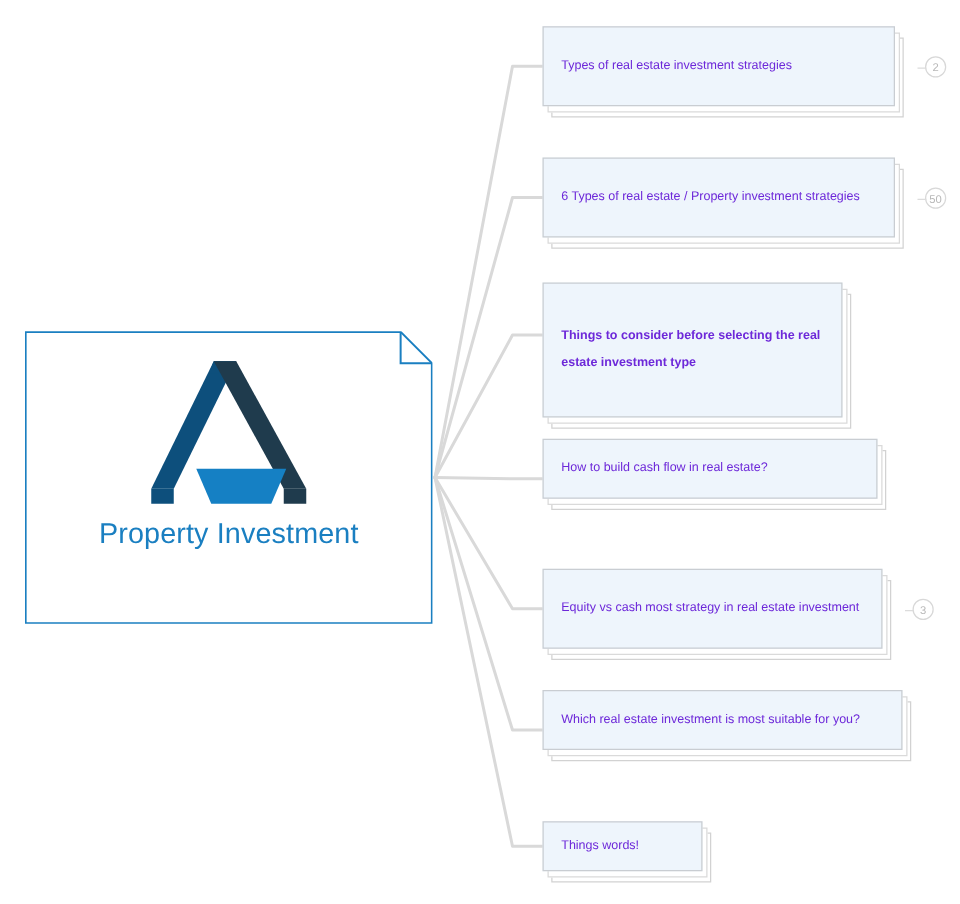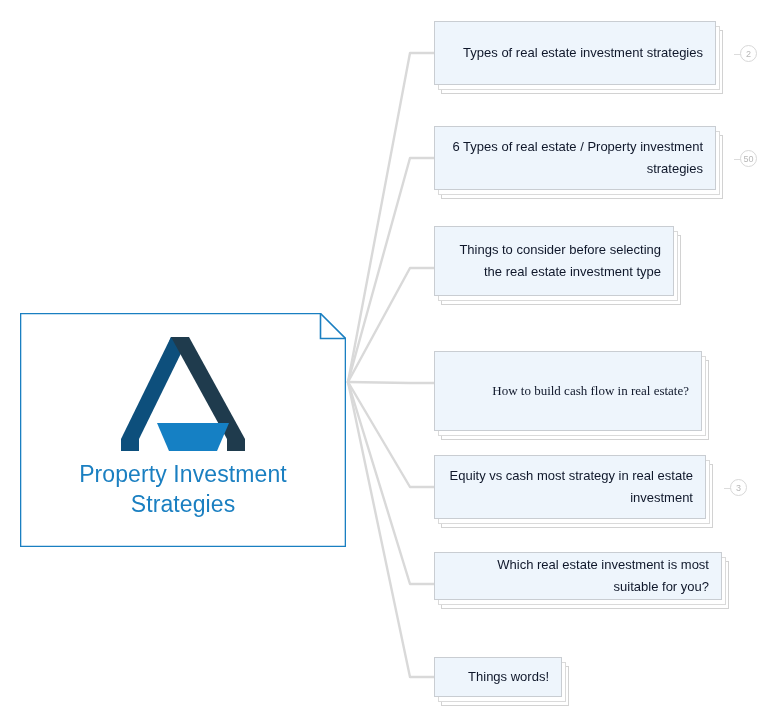--- a/index.html
+++ b/index.html
@@ -9,21 +9,21 @@
     font-family:"Liberation Sans","DejaVu Sans",sans-serif;
     overflow:hidden;
     position:relative;
   }
   #stage{position:absolute;left:0;top:0;width:768px;height:723px;}
 
   
   #links{position:absolute;left:0;top:0;width:768px;height:723px;pointer-events:none;}
 
   
-  .root-wrap{position:absolute;left:20px;top:265px;width:326px;height:234px;margin-top:48px;}
+  .root-wrap{position:absolute;left:20px;top:265px;width:326px;height:234px;}
   .root-svg{position:absolute;left:0;top:0;}
   .root-logo{position:absolute;left:50%;top:22px;transform:translateX(-50%);width:140px;height:118px;}
   .root-title{
     position:absolute;left:14px;right:14px;top:146px;
     text-align:center;
     color:#1a7fc1;
     font-size:23px;
     line-height:30px;
     letter-spacing:.1px;
   }
@@ -47,26 +47,25 @@
   .node .card{
     position:absolute;left:0;top:0;
     width:100%;height:100%;
     background:#eef5fc;
     border:1px solid #c9cdd2;
     box-sizing:border-box;
     display:flex;align-items:center;
   }
   .node .label{
     padding:0 12px 0 14px;
-    color:#0f172a;
-    font-size:13px;
+    color:#6d28d9;
+    font-size:10px;
     line-height:22px;
     width:100%;
     box-sizing:border-box;
-    text-align:right;
   }
   .badge{
     position:absolute;
     width:17px;height:17px;
     border:1px solid #d8d8d8;
     border-radius:50%;
     background:#ffffff;
     color:#b8b8b8;
     font-size:9px;
     line-height:17px;
@@ -111,49 +110,48 @@
       <path d="M58 2 L76 2 L132 104 L114 104 Z" fill="#1f3b4d"></path>
       <path d="M114 104 L132 104 L132 116 L114 116 Z" fill="#1f3b4d"></path>
 
       <path d="M44 88 L116 88 L104 116 L56 116 Z" fill="#1580c4"></path>
 
       <path d="M52 84 L88 84 L70 46 Z" fill="#ffffff"></path>
     </svg>
 
     <div class="root-title">
       <span>Property Investment</span><br>
-      <span>Strategies</span>
     </div>
   </div>
 
   <div id="nodes">
       <div class="node" style="left: 434px; top: 21px; width: 282px; height: 64px;">
         <div class="stack"></div>
         <div class="stack2"></div>
         <div class="card">
           <div class="label">Types of real estate investment strategies</div>
         </div>
         <div class="badge" style="left: 306px; top: 24px;">2</div>
       </div>
       <div class="node" style="left: 434px; top: 126px; width: 282px; height: 64px;">
         <div class="stack"></div>
         <div class="stack2"></div>
         <div class="card">
           <div class="label">6 Types of real estate / Property investment strategies</div>
         </div>
         <div class="badge" style="left: 306px; top: 24px;">50</div>
       </div>
-      <div class="node" style="left: 434px; top: 226px; width: 240px; height: 70px;">
+      <div class="node" style="left: 434px; top: 226px; width: 240px; height: 108px; font-weight: bold;">
         <div class="stack"></div>
         <div class="stack2"></div>
         <div class="card">
           <div class="label">Things to consider before selecting the real estate investment type</div>
         </div>
       </div>
-      <div class="node" style="left: 434px; top: 351px; width: 268px; height: 80px; font-family: Liberation Serif, serif;">
+      <div class="node" style="left: 434px; top: 351px; width: 268px; height: 48px;">
         <div class="stack"></div>
         <div class="stack2"></div>
         <div class="card">
           <div class="label">How to build cash flow in real estate?</div>
         </div>
       </div>
       <div class="node" style="left: 434px; top: 455px; width: 272px; height: 64px;">
         <div class="stack"></div>
         <div class="stack2"></div>
         <div class="card">

